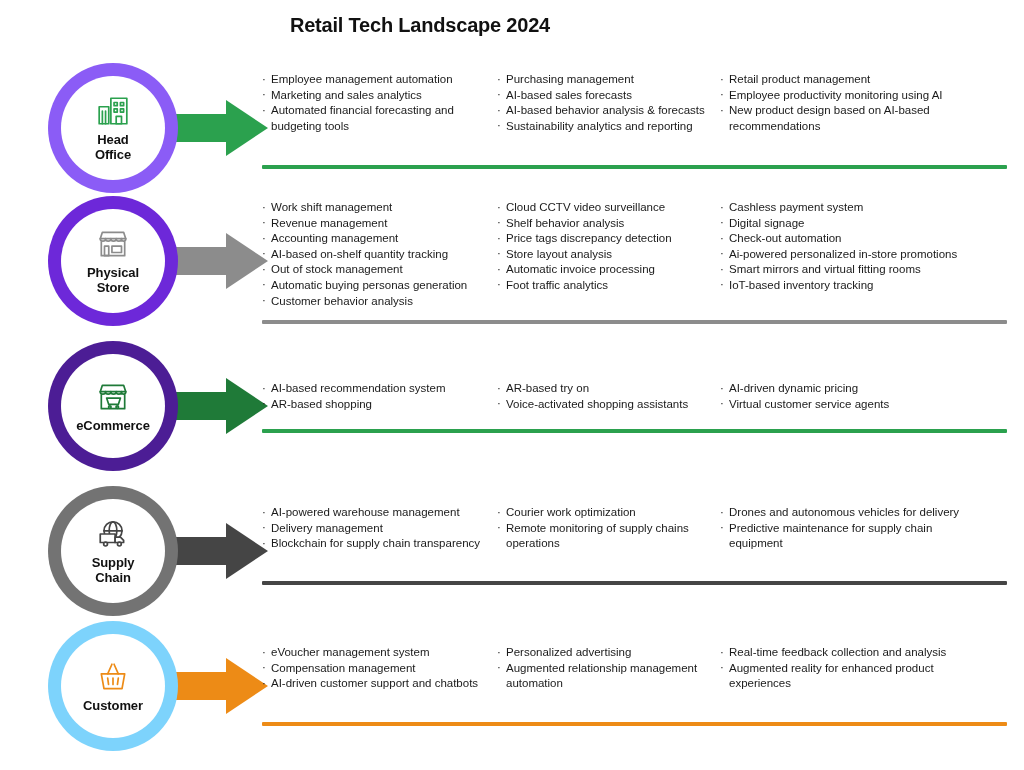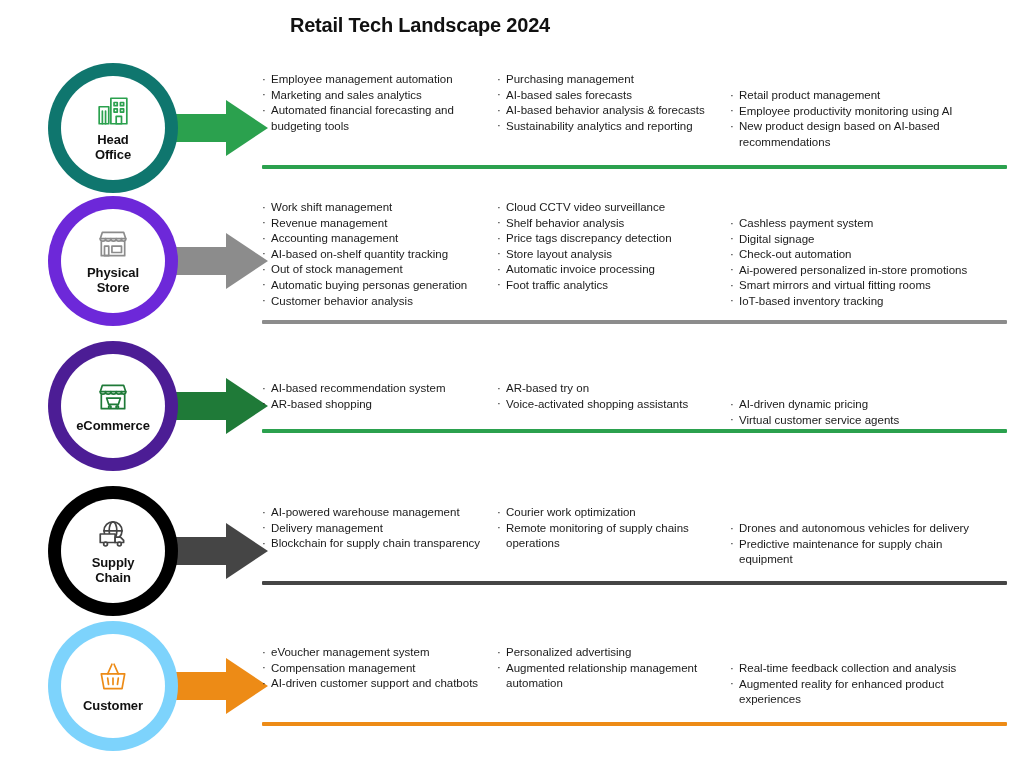--- a/index.html
+++ b/index.html
@@ -90,21 +90,21 @@
     position: absolute;
     left: 262px;
     width: 745px;
   }
   .col {
     position: absolute;
     top: 0;
   }
   .col-0 { left: 0px;   width: 225px; }
   .col-1 { left: 235px; width: 222px; }
-  .col-2 { left: 468px; width: 258px; margin-top: 16px; }
+  .col-2 { left: 458px; width: 258px; }
 
   .bullet {
     position: relative;
     font-size: 11.5px;
     line-height: 15.6px;
     color: #1a1a1a;
     padding-left: 9px;
     margin: 0 0 0 0;
   }
   .bullet::before {
@@ -128,21 +128,21 @@
 <body>
 
 <div id="page-title">Retail Tech Landscape 2024</div>
 
 <div id="rows-container">
     <div class="row">
       <div class="badge" style="top: 63px;">
         <div class="arrow"><svg viewBox="0 0 120 56" width="120" height="56">
             <path d="M0 14 H78 V0 L120 28 L78 56 V42 H0 Z" fill="#2BA14E"></path>
           </svg></div>
-        <div class="circle-outer" style="background: #0f766e;">
+        <div class="circle-outer" style="background: #8b5cf6;">
           <div class="circle-inner">
             <svg viewBox="0 0 32 32" class="badge-icon">
               <rect x="3" y="12" width="9" height="16" fill="none" stroke="#2BA14E" stroke-width="1.6" stroke-linecap="round" stroke-linejoin="round"></rect>
               <rect x="14" y="4" width="15" height="24" fill="none" stroke="#2BA14E" stroke-width="1.6" stroke-linecap="round" stroke-linejoin="round"></rect>
               <line x1="6" y1="16" x2="6" y2="28" fill="none" stroke="#2BA14E" stroke-width="1.6" stroke-linecap="round" stroke-linejoin="round"></line>
               <line x1="9" y1="16" x2="9" y2="28" fill="none" stroke="#2BA14E" stroke-width="1.6" stroke-linecap="round" stroke-linejoin="round"></line>
               <rect x="17" y="8" width="3" height="3" fill="none" stroke="#2BA14E" stroke-width="1.6" stroke-linecap="round" stroke-linejoin="round"></rect>
               <rect x="23" y="8" width="3" height="3" fill="none" stroke="#2BA14E" stroke-width="1.6" stroke-linecap="round" stroke-linejoin="round"></rect>
               <rect x="17" y="14" width="3" height="3" fill="none" stroke="#2BA14E" stroke-width="1.6" stroke-linecap="round" stroke-linejoin="round"></rect>
               <rect x="23" y="14" width="3" height="3" fill="none" stroke="#2BA14E" stroke-width="1.6" stroke-linecap="round" stroke-linejoin="round"></rect>
@@ -254,21 +254,21 @@
           <div class="bullet">Virtual customer service agents</div>
         </div>
       </div>
       <div class="divider" style="top: 429px; background: rgb(43, 161, 78);"></div>
     </div>
     <div class="row">
       <div class="badge" style="top: 486px;">
         <div class="arrow"><svg viewBox="0 0 120 56" width="120" height="56">
             <path d="M0 14 H78 V0 L120 28 L78 56 V42 H0 Z" fill="#454545"></path>
           </svg></div>
-        <div class="circle-outer" style="background: #000000;">
+        <div class="circle-outer" style="background: #737373;">
           <div class="circle-inner">
             <svg viewBox="0 0 32 32" class="badge-icon">
               <circle cx="16" cy="13" r="8.5" fill="none" stroke="#454545" stroke-width="1.6" stroke-linecap="round" stroke-linejoin="round"></circle>
               <ellipse cx="16" cy="13" rx="3.6" ry="8.5" fill="none" stroke="#454545" stroke-width="1.6" stroke-linecap="round" stroke-linejoin="round"></ellipse>
               <line x1="7.5" y1="13" x2="24.5" y2="13" fill="none" stroke="#454545" stroke-width="1.6" stroke-linecap="round" stroke-linejoin="round"></line>
               <path d="M4 16 V24 H18 V16 Z" fill="none" stroke="#454545" stroke-width="1.6" stroke-linecap="round" stroke-linejoin="round" style="fill:#ffffff"></path>
               <path d="M18 19 H23 L26 22 V24 H18 Z" fill="none" stroke="#454545" stroke-width="1.6" stroke-linecap="round" stroke-linejoin="round" style="fill:#ffffff"></path>
               <circle cx="9" cy="25.5" r="1.8" fill="none" stroke="#454545" stroke-width="1.6" stroke-linecap="round" stroke-linejoin="round" style="fill:#ffffff"></circle>
               <circle cx="22" cy="25.5" r="1.8" fill="none" stroke="#454545" stroke-width="1.6" stroke-linecap="round" stroke-linejoin="round" style="fill:#ffffff"></circle>
             </svg>

